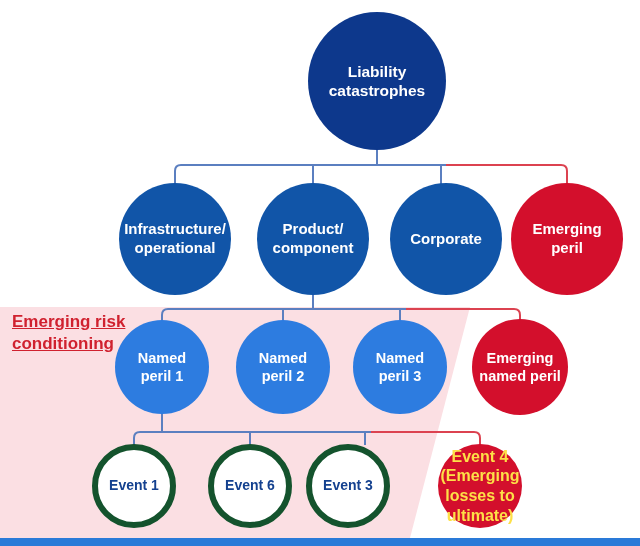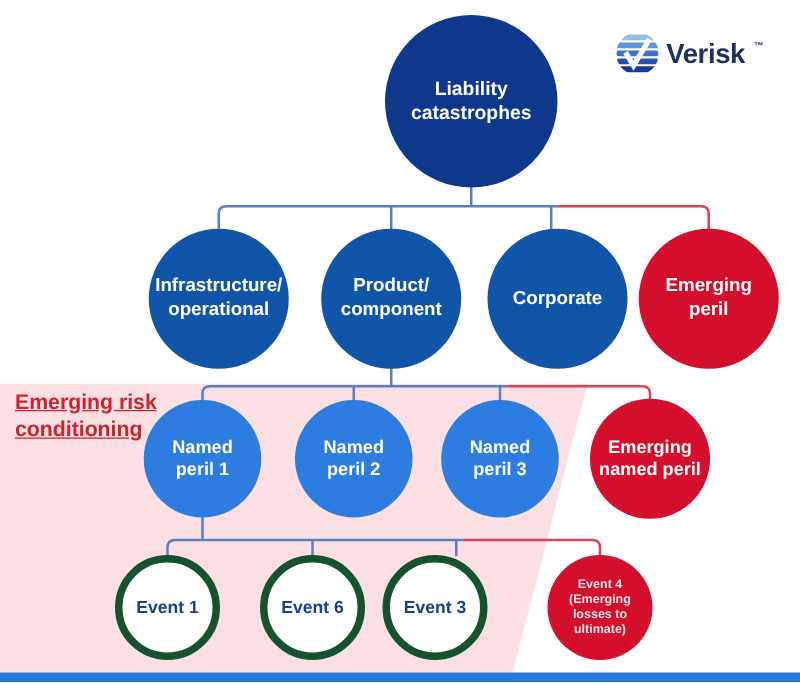--- a/index.html
+++ b/index.html
@@ -10,21 +10,21 @@
     position:absolute;border-radius:50%;
     display:flex;align-items:center;justify-content:center;
     text-align:center;font-weight:bold;color:#ffffff;
     white-space:pre-line;line-height:1.25;box-sizing:border-box;
   }
   .node.root{background:#0d388c;font-size:15.5px;}
   .node.lvl2{background:#1155a8;font-size:15px;}
   .node.lvl3{background:#2d7ce0;font-size:14.5px;}
   .node.red{background:#d30f2c;}
   .node.event{background:#ffffff;border:6px solid #14532d;color:#14418f;font-size:14px;}
-  .node.event4{background:#d30f2c;color:#e5e5e5;font-size:10px;border:none;line-height:1.22;text-align:center;}
+  .node.event4{background:#d30f2c;color:#fde047;font-size:16px;border:none;line-height:1.22;text-align:center;}
   .annotation{
     position:absolute;left:12px;top:311px;color:#d0212f;
     font-weight:bold;font-size:17px;line-height:1.28;white-space:pre-line;text-decoration:underline;
   }
   .logo{position:absolute;top:26px;right:30px;display:flex;align-items:center;gap:6px;}
   .logo .brand{color:#1d3160;font-weight:bold;font-size:22px;letter-spacing:-0.3px;}
   .logo sup{color:#1d3160;font-size:8px;font-weight:bold;vertical-align:top;line-height:1;position:relative;top:-6px;left:1px;}
 </style>
 </head>
 <body>
@@ -54,39 +54,20 @@
       <path d="M365 432 V445"></path>
     </g>
 
     <g stroke="#dc4250" stroke-width="2" fill="none">
       <path d="M446 165 H561 Q567 165 567 171 V189"></path>
       <path d="M406 309 H514 Q520 309 520 315 V321"></path>
       <path d="M371 432 H474 Q480 432 480 438 V446"></path>
     </g>
   </svg>
 
-  <div class="logo">
-    <svg width="34" height="34" viewBox="0 0 32 32">
-      <defs>
-          <clipPath id="c">
-            <circle cx="16" cy="16" r="16"></circle>
-          </clipPath>
-        </defs>
-      <g clip-path="url(#c)">
-        <rect x="0" y="1.5" width="32" height="4.4" rx="2.2" fill="#8cc1ef"></rect>
-        <rect x="0" y="7.5" width="32" height="4.4" rx="2.2" fill="#5b94e0"></rect>
-        <rect x="0" y="13.5" width="32" height="4.4" rx="2.2" fill="#3a6ed0"></rect>
-        <rect x="0" y="19.5" width="32" height="4.4" rx="2.2" fill="#2450b4"></rect>
-        <rect x="0" y="25.5" width="32" height="4.4" rx="2.2" fill="#173a94"></rect>
-      </g>
-      <path d="M7 15 L13 25 L25 5" stroke="#ffffff" stroke-width="4" fill="none"></path>
-    </svg>
-    <span class="brand">Verisk</span>
-      <sup>™</sup>
-  </div>
 
   <div class="annotation">Emerging risk
 conditioning</div>
 
   <div class="node lvl2" style="left:119px;top:183px;width:112px;height:112px;">Infrastructure/
 operational</div>
 
   <div class="node root" style="left:308px;top:12px;width:138px;height:138px;">Liability
 catastrophes</div>
   <div class="node lvl2" style="left:257px;top:183px;width:112px;height:112px;">Product/

